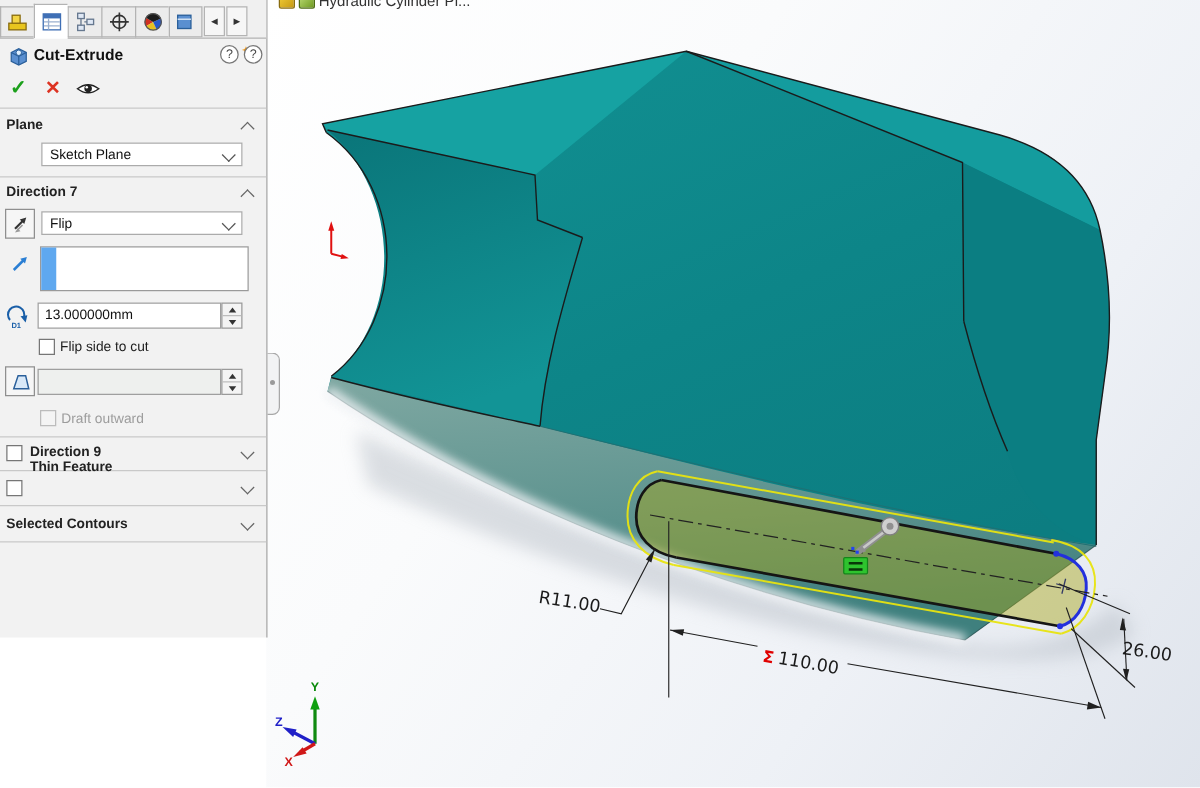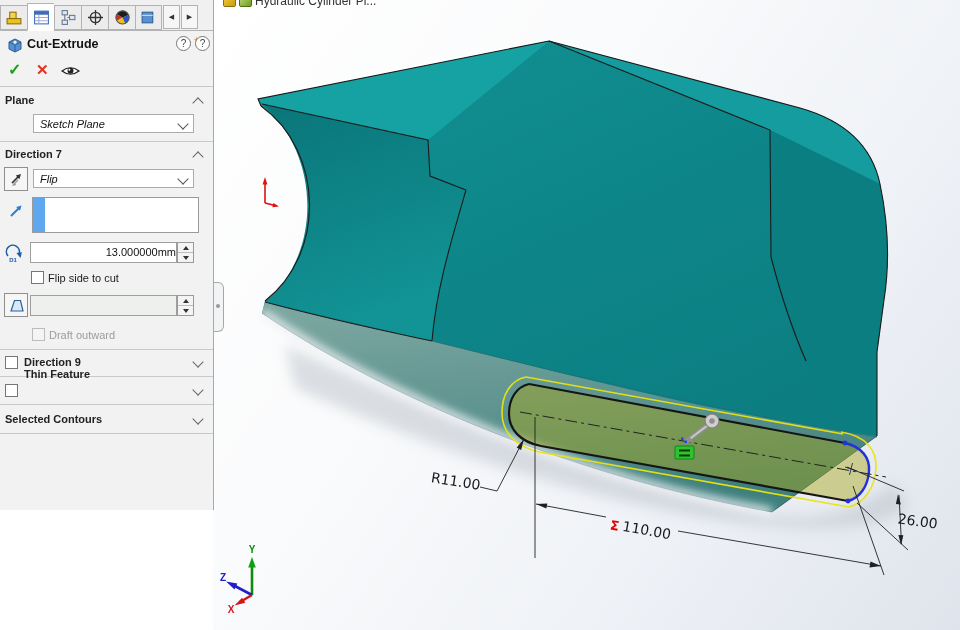--- a/index.html
+++ b/index.html
@@ -42,27 +42,27 @@
   .ok{position:absolute;left:8px;top:1px;font-size:16px;font-weight:bold;color:#1ca01c;}
   .cancel{position:absolute;left:36px;top:2px;font-size:15px;font-weight:bold;color:#dd3322;}
 
   .hr{position:absolute;left:0;width:213px;height:0;border-top:1px solid #c9c9c9;}
   .sect-label{position:absolute;left:5px;font-weight:bold;color:#222;}
   .chev{position:absolute;width:7px;height:7px;border-right:1.6px solid #666;border-bottom:1.6px solid #666;}
   .chev.down{transform:rotate(45deg);}
   .chev.up{transform:rotate(225deg);}
 
   .select{position:absolute;height:19px;background:#fff;border:1px solid #ababab;box-sizing:border-box;}
-  .select .val{position:absolute;left:6px;top:3px;font-size:11px;color:#111;font-style:italic;}
+  .select .val{position:absolute;left:6px;top:3px;font-size:11px;color:#111;}
   .select .chev{right:6px;top:5px;border-color:#555;}
 
   .sq-btn{position:absolute;width:24px;height:24px;background:#f6f6f6;border:1px solid #8f8f8f;
     box-sizing:border-box;display:flex;align-items:center;justify-content:center;}
   .num-input{position:absolute;height:21px;background:#fff;border:1px solid #9f9f9f;box-sizing:border-box;
-    font-size:11px;color:#111;padding:3px 0 0 5px;text-align:right;}
+    font-size:11px;color:#111;padding:3px 0 0 5px;}
   .num-input.disabled{background:#eef0ee;color:#888;}
   .spinner{position:absolute;width:17px;height:21px;border:1px solid #9a9a9a;background:#f4f4f4;box-sizing:border-box;}
   .spinner .up,.spinner .dn{position:absolute;left:0;width:15px;height:9px;display:flex;align-items:center;justify-content:center;}
   .spinner .up{top:0;border-bottom:1px solid #bdbdbd;}
   .spinner .dn{bottom:0;}
   .tri-up{width:0;height:0;border-left:3.5px solid transparent;border-right:3.5px solid transparent;border-bottom:4.5px solid #333;}
   .tri-dn{width:0;height:0;border-left:3.5px solid transparent;border-right:3.5px solid transparent;border-top:4.5px solid #333;}
 
   .cbx{position:absolute;width:13px;height:13px;background:#fff;border:1px solid #767676;box-sizing:border-box;}
   .cbx.disabled{border-color:#bcbcbc;background:#f4f4f4;}

